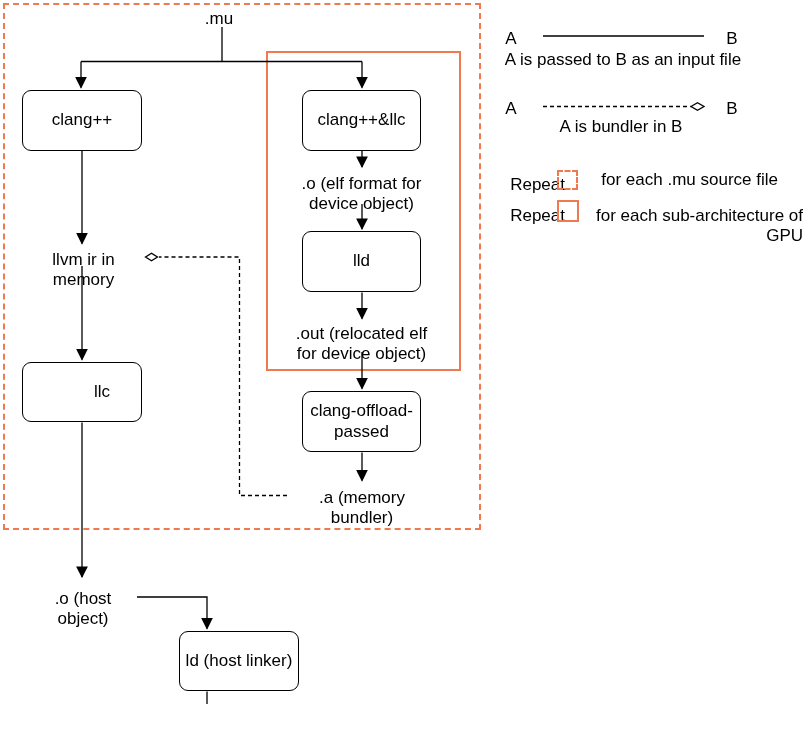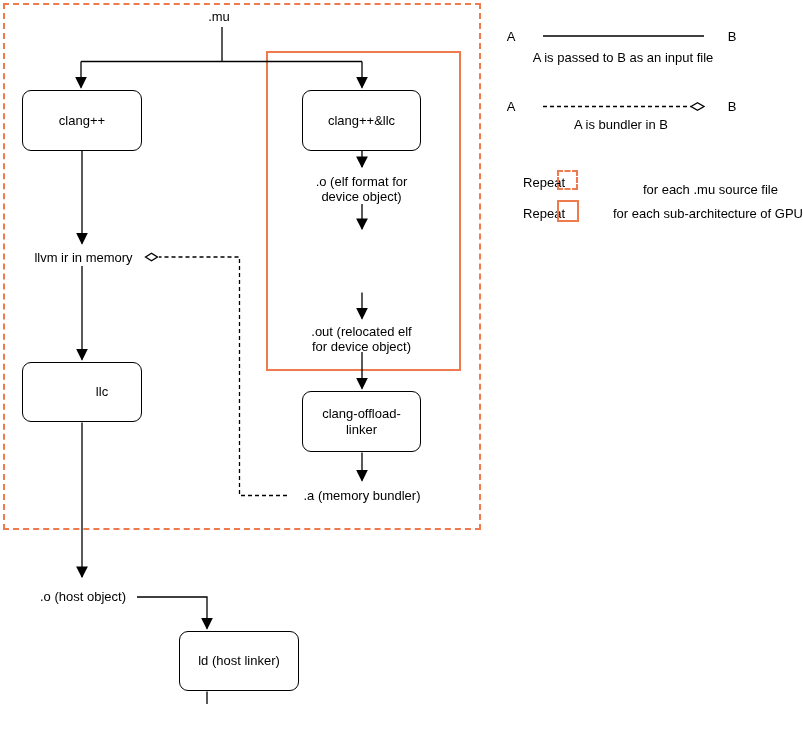--- a/index.html
+++ b/index.html
@@ -1,18 +1,18 @@
 <!DOCTYPE html>
 <html><head>
 <meta charset="utf-8">
 <style>
   html,body{margin:0;padding:0;background:#ffffff;}
   #canvas{
     position:relative;width:803px;height:704px;background:#ffffff;
-    font-family:"Liberation Sans",sans-serif;font-size:13px;color:#000;
+    font-family:"Liberation Sans",sans-serif;font-size:17px;color:#000;
     overflow:hidden;
   }
   .svg-layer{position:absolute;left:0;top:0;width:803px;height:752px;}
   .region{position:absolute;box-sizing:border-box;}
   .region.dashed{border:2px dashed #EE7A4D;}
   .region.solid{border:2px solid #EE7A4D;}
   .node{
     position:absolute;box-sizing:border-box;background:#ffffff;
     border:1.3px solid #000;border-radius:9px;
     display:flex;align-items:center;justify-content:center;
@@ -72,34 +72,35 @@
 device object)</div>
   <div class="lbl" style="left:291px;top:324px;width:141px;">.out (relocated elf
 for device object)</div>
   <div class="lbl" style="left:292px;top:488px;width:140px;">.a (memory bundler)</div>
   <div class="lbl" style="left:25px;top:250px;width:117px;">llvm ir in memory</div>
   <div class="lbl" style="left:30px;top:589px;width:106px;">.o (host object)</div>
   <div class="lbl" style="left:153px;top:729px;width:108px;">executable</div>
 
   <div class="node" style="left:22px;top:90px;width:120px;height:61px;border-radius:9px;">clang++</div>
   <div class="node" style="left:302px;top:90px;width:119px;height:61px;">clang++&amp;llc</div>
+  <div class="node" style="left:302px;top:231px;width:119px;height:61px;">lld</div>
   <div class="node" style="left:302px;top:391px;width:119px;height:61px;">clang-offload-
-linker</div>
+passed</div>
   <div class="node" style="left:22px;top:362px;width:120px;height:60px;padding-left:40px;">llc</div>
   <div class="node" style="left:147px;top:631px;width:120px;height:60px;margin-left:32px;">ld (host linker)</div>
 
   <div class="lbl" style="left:504px;top:29px;width:14px;">A</div>
   <div class="lbl" style="left:725px;top:29px;width:14px;">B</div>
   <div class="lbl" style="left:503px;top:50px;width:240px;">A is passed to B as an input file</div>
 
   <div class="lbl" style="left:504px;top:99px;width:14px;">A</div>
   <div class="lbl" style="left:725px;top:99px;width:14px;">B</div>
   <div class="lbl" style="left:501px;top:117px;width:240px;">A is bundler in B</div>
 
   <div class="lbl left" style="left:505px;top:175px;width:60px;">Repeat</div>
   <div class="legend-swatch dashed" style="left:557px;top:170px;width:21px;height:20px;"></div>
-  <div class="lbl left" style="left:588px;top:182px;width:190px;">for each .mu source file</div>
+  <div class="lbl left" style="left:588px;top:170px;width:190px;">for each .mu source file</div>
 
   <div class="lbl left" style="left:505px;top:206px;width:60px;">Repeat</div>
   <div class="legend-swatch solid" style="left:557px;top:200px;width:22px;height:22px;"></div>
   <div class="lbl left" style="left:588px;top:206px;width:215px;">for each sub-architecture of GPU</div>
 
 </div>
 
 </body></html>

